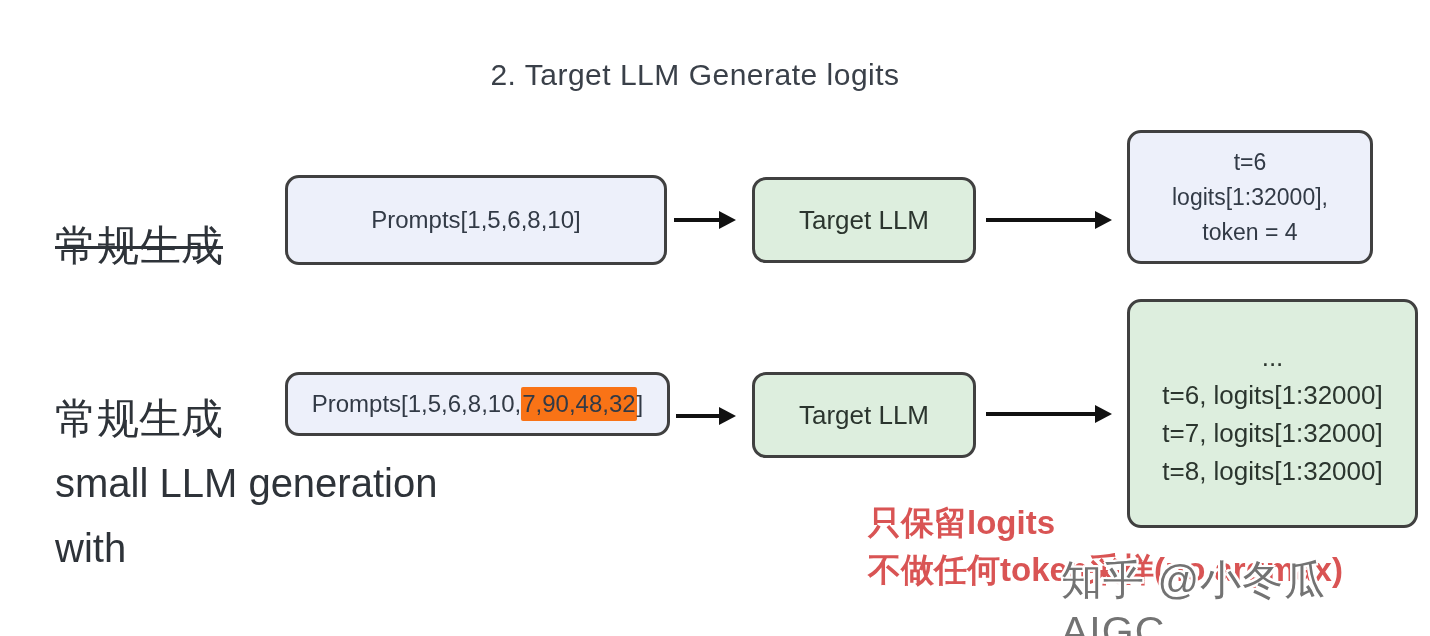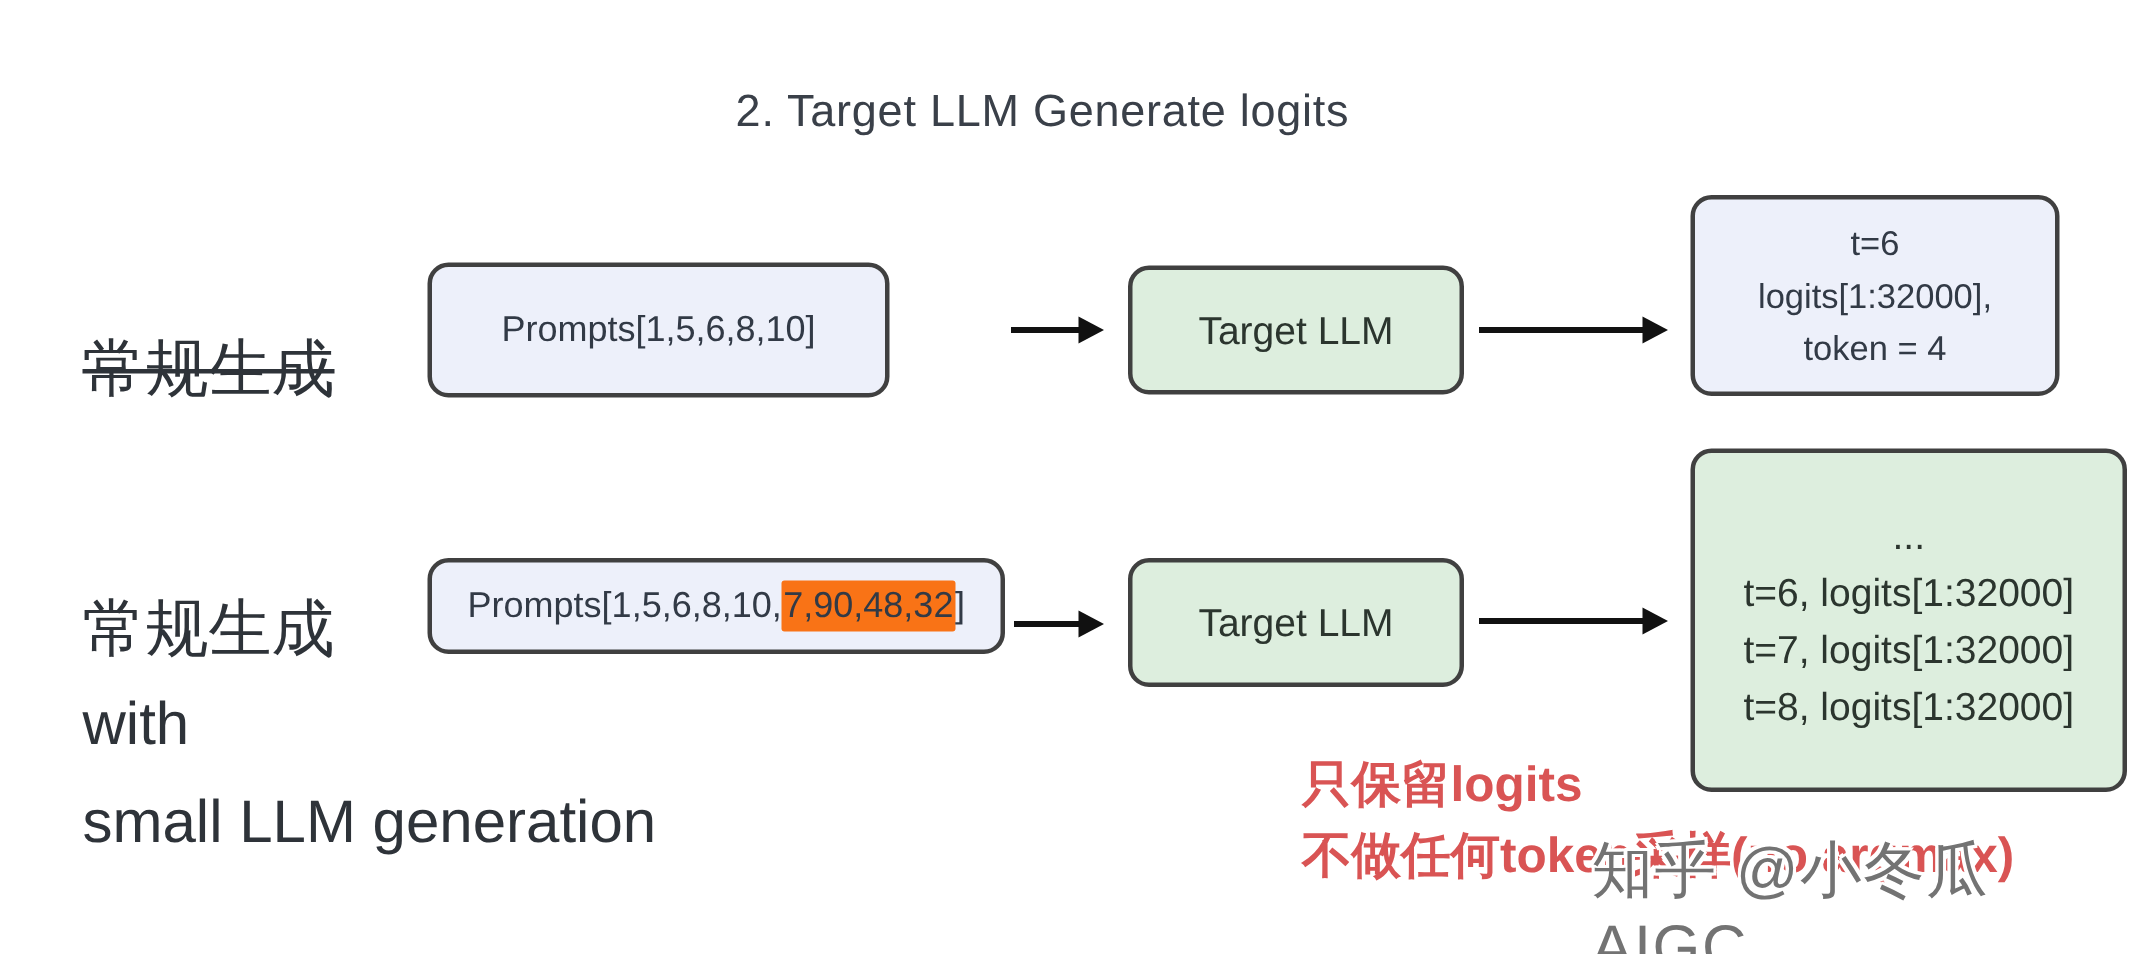--- a/index.html
+++ b/index.html
@@ -48,21 +48,21 @@
     box-sizing: border-box;
     border: 3px solid #404040;
     border-radius: 14px;
     display: flex;
     align-items: center;
     justify-content: center;
     color: #323a46;
   }
   .lavender { background: #edf0fa; }
   .green { background: #ddeede; color: #2b352e; }
-  .prompt1 { left: 285px; top: 175px; width: 308px; height: 90px; font-size: 24px; }
+  .prompt1 { left: 285px; top: 175px; width: 382px; height: 90px; font-size: 24px; }
   .model1  { left: 752px; top: 177px; width: 224px; height: 86px; font-size: 26px; }
   .out1    { left: 1127px; top: 130px; width: 246px; height: 134px; font-size: 23px;
              flex-direction: column; line-height: 35px; }
   .prompt2 { left: 285px; top: 372px; width: 385px; height: 64px; font-size: 24px; white-space: pre; }
   .model2  { left: 752px; top: 372px; width: 224px; height: 86px; font-size: 26px; }
   .out2    { left: 1127px; top: 299px; width: 291px; height: 229px; font-size: 26px;
              flex-direction: column; line-height: 38px; }
   .hl {
     background: #f97316;
     border-radius: 2px;
@@ -135,22 +135,22 @@
   <div class="arrow a2"></div>
 
   <div class="box lavender out1">
     <div>t=6</div>
     <div>logits[1:32000],</div>
     <div>token = 4</div>
   </div>
 
   <div class="row-label row2-label">
     <div class="cjk-line">常规生成</div>
+    <div>small LLM generation</div>
     <div>with</div>
-    <div>small LLM generation</div>
   </div>
 
   <div class="box lavender prompt2">
     <span>Prompts[1,5,6,8,10,</span><span class="hl">7,90,48,32</span><span>]</span>
   </div>
 
   <div class="arrow a3"></div>
 
   <div class="box green model2">
     <span>Target LLM</span>

